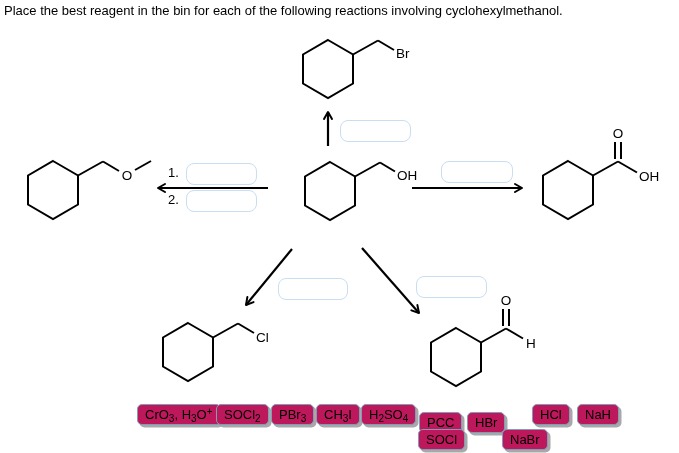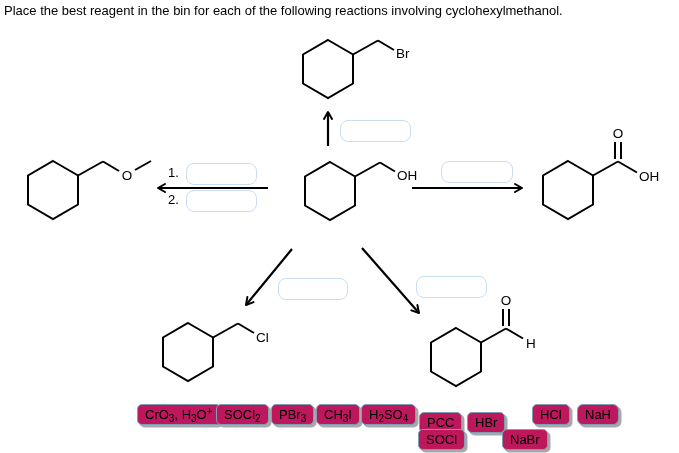--- a/index.html
+++ b/index.html
@@ -132,17 +132,17 @@
   <div class="drop-box" style="left:416px;top:276px;"></div>
 
   <div class="chip" style="left:137px;top:404px;">CrO<sub>3</sub>, H<sub>3</sub>O<sup>+</sup></div>
   <div class="chip" style="left:216px;top:404px;">SOCl<sub>2</sub></div>
   <div class="chip" style="left:271px;top:404px;">PBr<sub>3</sub></div>
   <div class="chip" style="left:316px;top:404px;">CH<sub>3</sub>I</div>
   <div class="chip" style="left:361px;top:404px;">H<sub>2</sub>SO<sub>4</sub></div>
   <div class="chip" style="left:419px;top:404px;margin-top:8px;">PCC</div>
   <div class="chip" style="left:467px;top:412px;text-align:center;">HBr</div>
   <div class="chip" style="left:532px;top:404px;">HCl</div>
-  <div class="chip" style="left:577px;top:404px;border-radius:6px;">NaH</div>
+  <div class="chip" style="left:577px;top:404px;">NaH</div>
   <div class="chip" style="left:418px;top:429px;">SOCl</div>
   <div class="chip" style="left:502px;top:429px;">NaBr</div>
 
 </div>
 
 </body></html>

